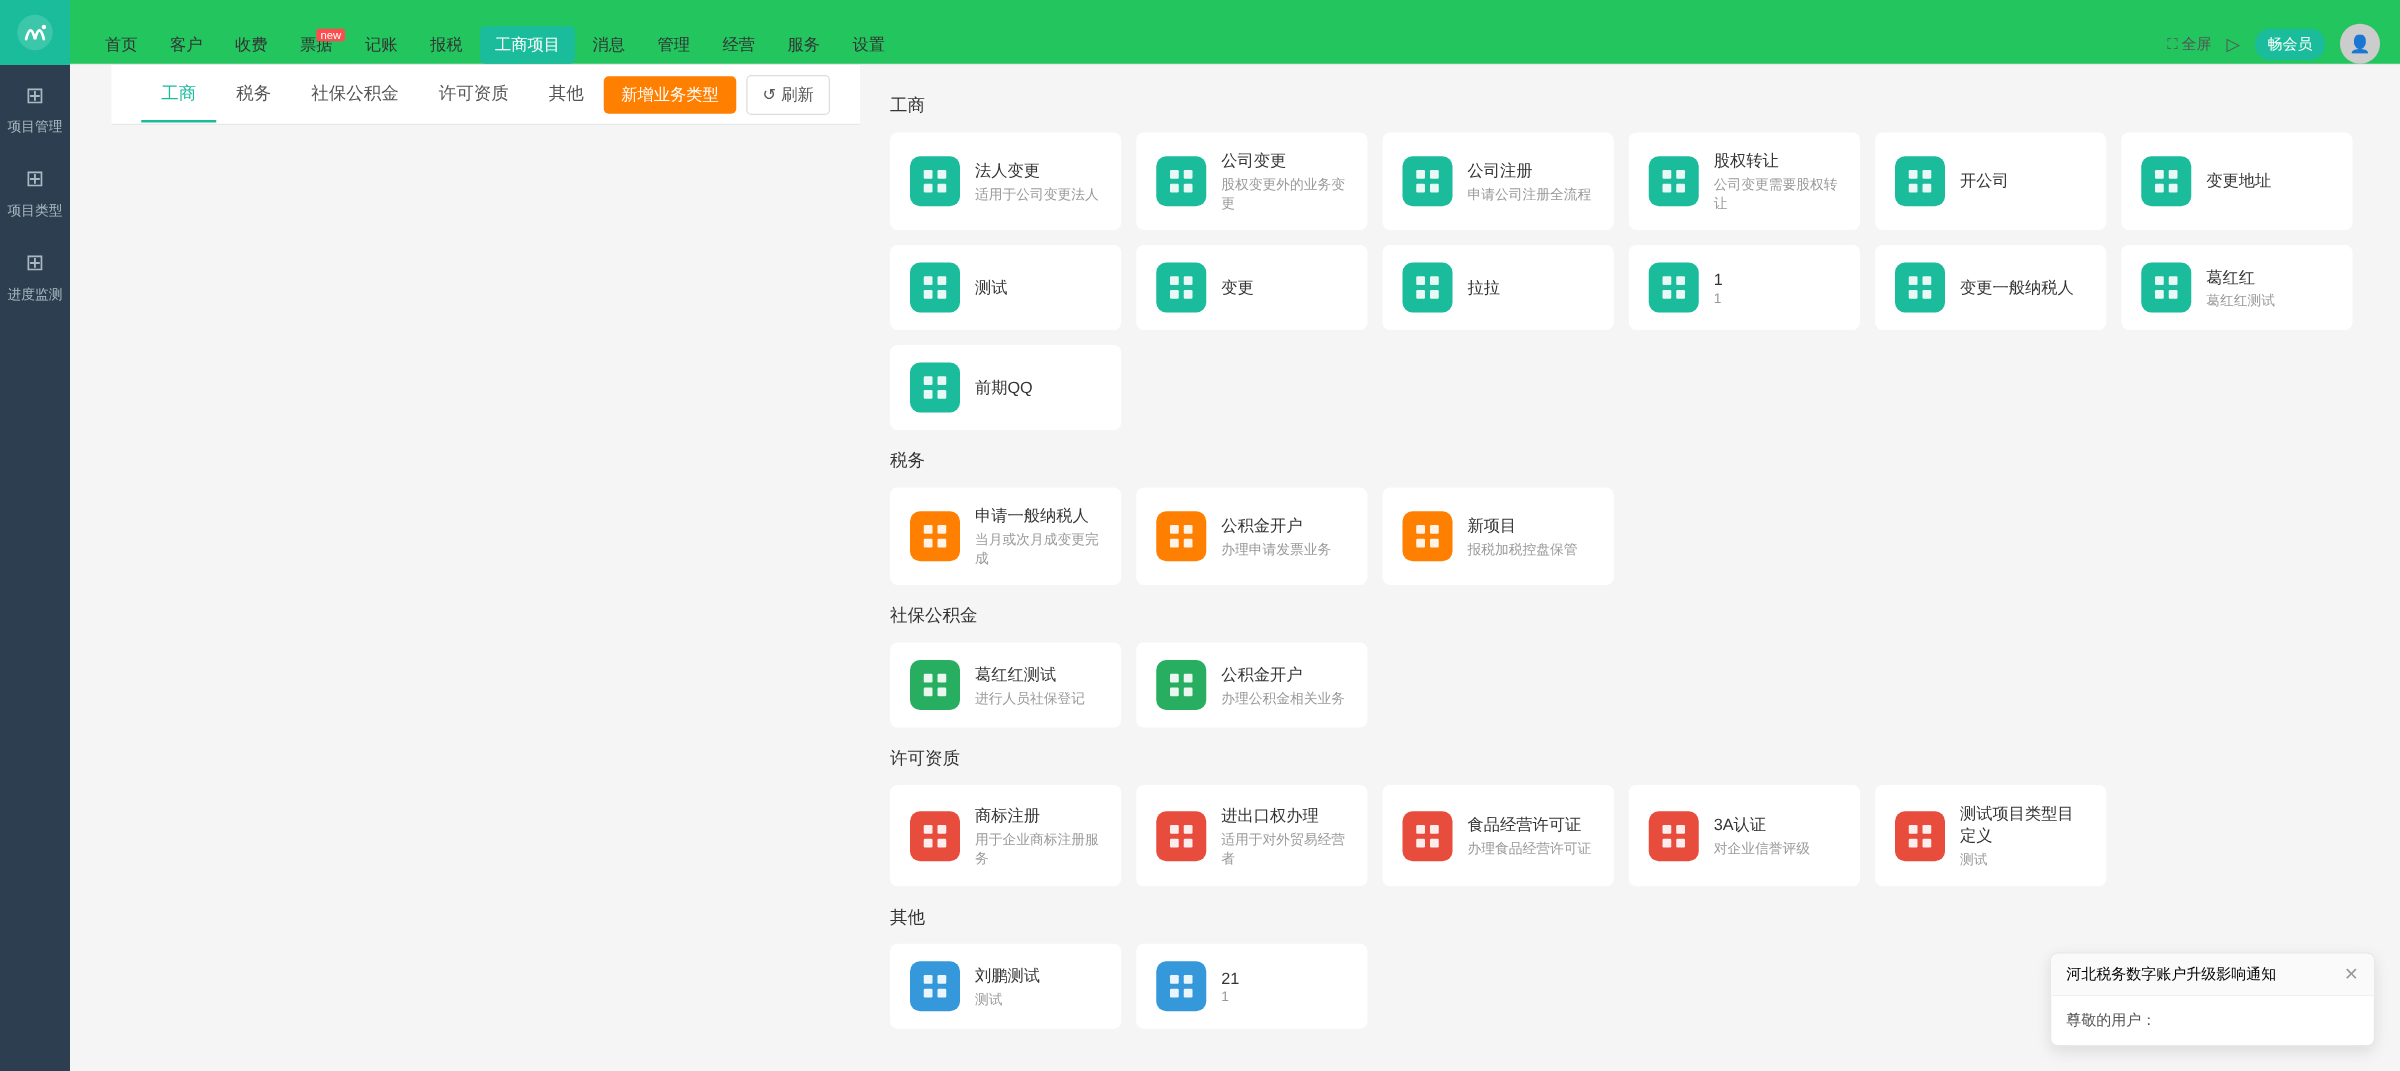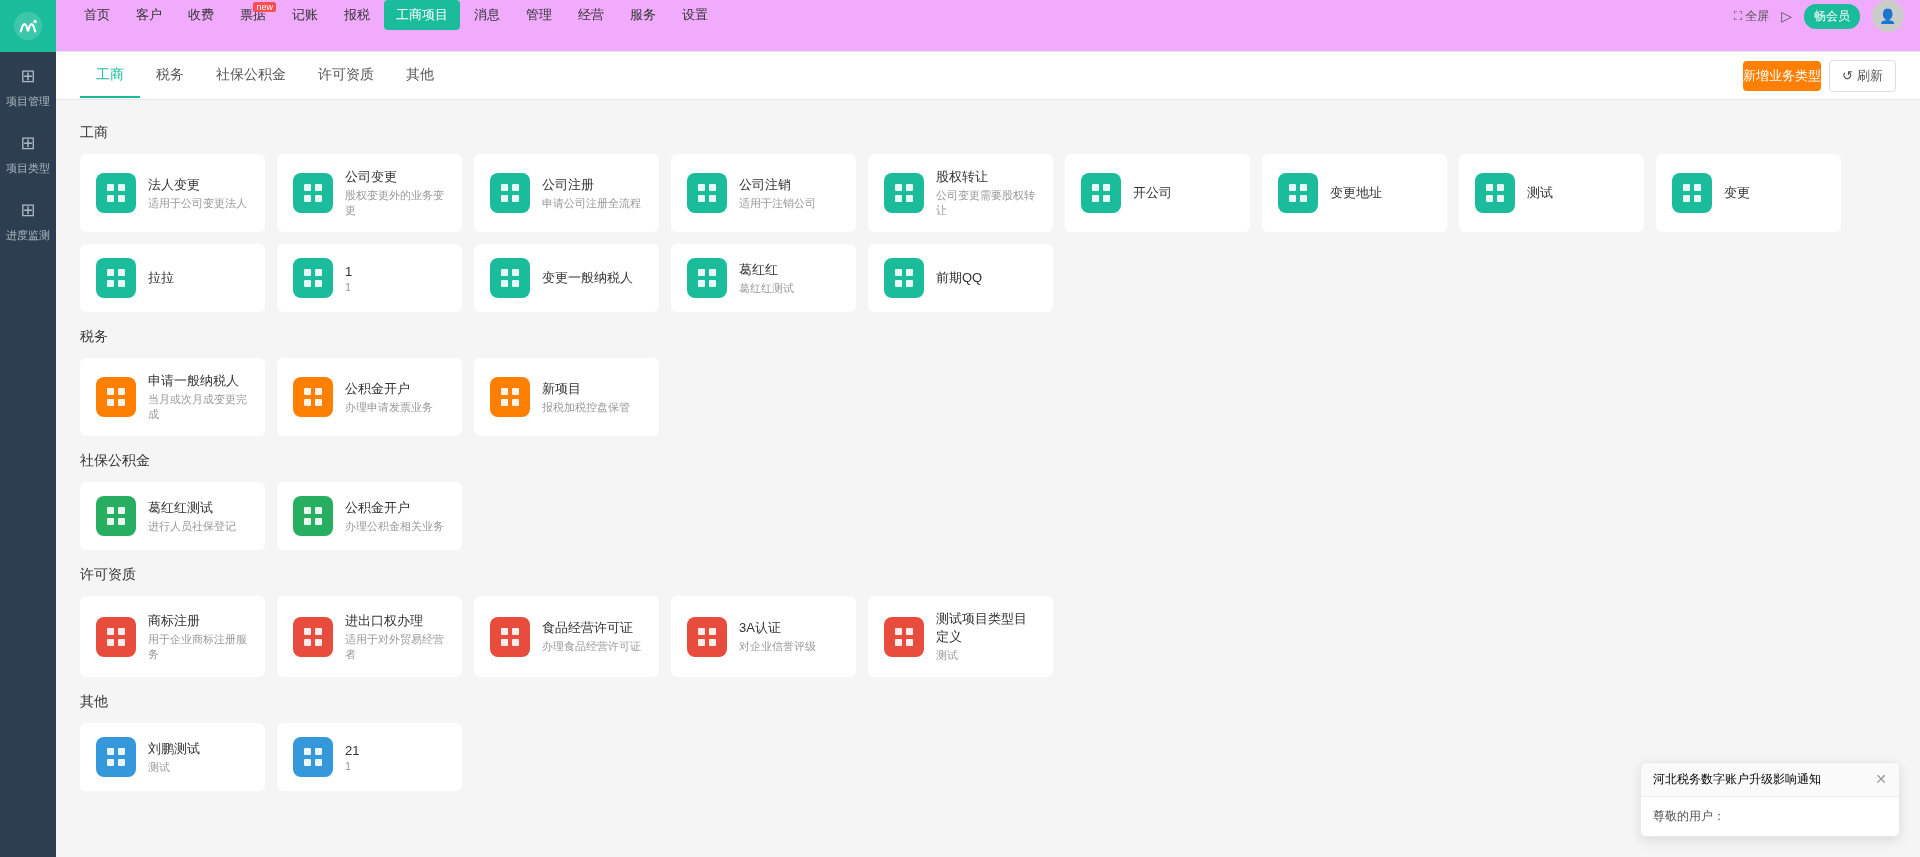--- a/index.html
+++ b/index.html
@@ -42,24 +42,24 @@
       display: flex; align-items: center; justify-content: center;
       font-size: 18px;
     }
 
     
     .main { flex: 1; display: flex; flex-direction: column; overflow: hidden; }
 
     
     .topnav {
       height: 52px;
-      background: #f0abfc;
+      background: #22c55e;
       border-bottom: 1px solid #e8e8e8;
       display: flex;
-      align-items: flex-start;
+      align-items: flex-end;
       padding: 0 16px;
       gap: 4px;
       flex-shrink: 0;
     }
     .nav-item {
       padding: 6px 12px;
       font-size: 13px;
       color: #333;
       cursor: pointer;
       border-radius: 4px;
@@ -99,21 +99,21 @@
     .avatar {
       width: 32px; height: 32px;
       border-radius: 50%;
       background: #ccc;
       display: flex; align-items: center; justify-content: center;
       color: #fff; font-size: 14px;
       cursor: pointer;
     }
 
     
-    .content { flex: 1; display: flex; flex-direction: column; overflow: hidden; }
+    .content { flex: 1; display: flex; overflow: hidden; margin-left: 33px; }
 
     
     .sub-header {
       background: #fff;
       border-bottom: 1px solid #e8e8e8;
       display: flex;
       align-items: center;
       padding: 0 24px;
       height: 48px;
       flex-shrink: 0;
@@ -133,21 +133,21 @@
     }
     .sub-header-right {
       margin-left: auto;
       display: flex;
       gap: 8px;
       align-items: center;
     }
     .btn-add {
       background: #ff7f00;
       color: #fff;
-      padding: 6px 0;
+      padding: 6px 14px;
       border-radius: 4px;
       font-size: 13px;
       cursor: pointer;
       border: none;
     }
     .btn-refresh {
       background: #fff;
       border: 1px solid #ddd;
       color: #555;
       padding: 6px 12px;
@@ -367,34 +367,20 @@
           <div class="card">
             <div class="card-icon teal">
               <svg width="22" height="22" viewBox="0 0 22 22" fill="none">
       <rect x="2" y="2" width="7" height="7" rx="1" fill="white" opacity="0.9"></rect>
       <rect x="13" y="2" width="7" height="7" rx="1" fill="white" opacity="0.9"></rect>
       <rect x="2" y="13" width="7" height="7" rx="1" fill="white" opacity="0.9"></rect>
       <rect x="13" y="13" width="7" height="7" rx="1" fill="white" opacity="0.9"></rect>
     </svg>
             </div>
             <div class="card-text">
-              <div class="card-name">公司注销</div>
-              <div class="card-desc">适用于注销公司</div>
-            </div>
-          </div>
-          <div class="card">
-            <div class="card-icon teal">
-              <svg width="22" height="22" viewBox="0 0 22 22" fill="none">
-      <rect x="2" y="2" width="7" height="7" rx="1" fill="white" opacity="0.9"></rect>
-      <rect x="13" y="2" width="7" height="7" rx="1" fill="white" opacity="0.9"></rect>
-      <rect x="2" y="13" width="7" height="7" rx="1" fill="white" opacity="0.9"></rect>
-      <rect x="13" y="13" width="7" height="7" rx="1" fill="white" opacity="0.9"></rect>
-    </svg>
-            </div>
-            <div class="card-text">
               <div class="card-name">股权转让</div>
               <div class="card-desc">公司变更需要股权转让</div>
             </div>
           </div>
           <div class="card">
             <div class="card-icon teal">
               <svg width="22" height="22" viewBox="0 0 22 22" fill="none">
       <rect x="2" y="2" width="7" height="7" rx="1" fill="white" opacity="0.9"></rect>
       <rect x="13" y="2" width="7" height="7" rx="1" fill="white" opacity="0.9"></rect>
       <rect x="2" y="13" width="7" height="7" rx="1" fill="white" opacity="0.9"></rect>

